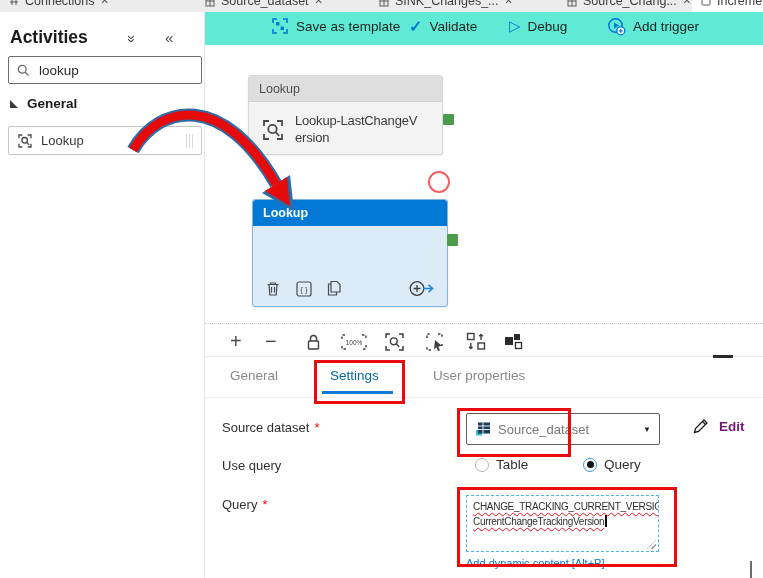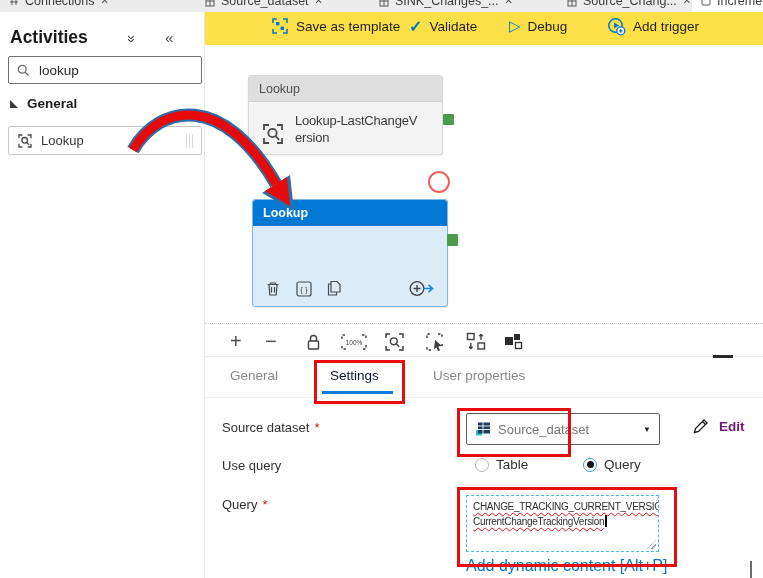--- a/index.html
+++ b/index.html
@@ -10,21 +10,21 @@
   .tabstrip{position:absolute;top:0;left:0;width:763px;height:28px;overflow:hidden;}
   .wtab{position:absolute;top:0;height:12px;background:#ececec;border-right:1px solid #cfcfcf;
         overflow:hidden;}
   .wtab.active{background:#fff;border-right:none;}
   .wtab .inner{display:flex;align-items:center;gap:6px;padding:0 9px;white-space:nowrap;
         font-size:12.5px;color:#3d3d3d;line-height:22px;margin-top:-10px;}
   .wtab .close{font-size:10px;color:#555;}
   .tabico{flex:0 0 auto;margin-top:2px;}
 
   
-  .topbar{position:absolute;top:12px;left:205px;width:558px;height:33px;border-bottom:1px solid #ececec;background:#fde047;}
+  .topbar{position:absolute;top:12px;left:205px;width:558px;height:33px;border-bottom:1px solid #ececec;background:#5eead4;}
   .tbtn{position:absolute;top:5px;display:flex;align-items:center;gap:7px;font-size:13.5px;color:#252423;cursor:pointer;}
   .blue{color:#0078d4;}
 
   
   .sb-title{position:absolute;left:10px;top:27px;font-size:17.5px;font-weight:700;color:#1b1b1b;}
   .sb-collapse-all{position:absolute;left:128px;top:31px;font-size:14px;color:#444;transform:rotate(90deg);cursor:pointer;}
   .sb-collapse{position:absolute;left:165px;top:29px;font-size:15px;color:#444;cursor:pointer;}
   .sb-search{position:absolute;left:8px;top:56px;width:176px;height:26px;border:1px solid #6f6f6f;border-radius:2px;
              display:flex;align-items:center;gap:7px;padding:0 8px;background:#fff;}
   .sb-search input{border:none;outline:none;font-size:13.5px;color:#2b2b2b;width:120px;font-family:inherit;background:transparent;}
@@ -37,40 +37,40 @@
   .grip{margin-left:auto;display:flex;gap:2px;}
   .grip i{display:block;width:1px;height:14px;background:#d9d9d9;}
 
   .vdivider{position:absolute;left:204px;top:12px;width:1px;height:566px;background:#e8e8e8;}
 
   
   .canvas{position:absolute;left:205px;top:45px;width:558px;height:278px;background:#fff;
           border-bottom:1px dotted #c9c9c9;}
   .actbox{position:absolute;border-radius:3px;box-shadow:0 1px 2px rgba(0,0,0,.08);}
   .actbox .hdr{height:25px;display:flex;align-items:center;padding:0 10px;font-size:12.5px;border-radius:3px 3px 0 0;}
-  .actbox .body{display:flex;align-items:flex-end;gap:10px;padding:11px 8px 8px 12px;border-radius:0 0 3px 3px;}
+  .actbox .body{display:flex;align-items:center;gap:10px;padding:11px 8px 8px 12px;border-radius:0 0 3px 3px;}
   .actname{font-size:13px;line-height:1.28;width:126px;word-break:break-all;letter-spacing:-.2px;color:#3a3a3a;}
   .box-gray{left:43px;top:30px;width:193px;border:1px solid #d8d8d8;background:#f3f3f3;}
   .box-gray .hdr{background:#dedede;color:#4f4f4f;border-bottom:1px solid #d2d2d2;}
   .box-blue{left:47px;top:154px;width:196px;border:1px solid #7fb6e4;background:#dcebf8;}
   .box-blue .hdr{background:#0078d4;color:#fff;font-weight:700;height:26px;}
   .iconrow{position:absolute;left:12px;bottom:9px;display:flex;align-items:center;gap:15px;}
   .statesq{position:absolute;width:11px;height:11px;background:#4c9b4c;border-radius:1px;}
   .redcircle{position:absolute;left:223px;top:126px;width:18px;height:18px;border:2.5px solid #ef6060;border-radius:50%;}
 
   
   .ctool{position:absolute;top:330px;height:26px;left:205px;width:558px;}
   .cico{position:absolute;top:0;color:#3f3f3f;cursor:pointer;}
   .sign{font-size:20px;line-height:22px;color:#4a4a4a;}
   .hdivider{position:absolute;left:205px;top:356px;width:558px;height:1px;background:#e9e9e9;}
   .panel-handle{position:absolute;left:713px;top:355px;width:20px;height:3px;background:#2b2b2b;}
 
   
   .ptab{position:absolute;top:368px;font-size:13.5px;color:#8a8886;cursor:pointer;}
-  .ptab.sel{color:#0f172a;font-weight:400;}
+  .ptab.sel{color:#0369a1;font-weight:400;}
   .ptab-underline{position:absolute;left:322px;top:391px;width:71px;height:3px;background:#0f7bd6;}
   .ptabs-border{position:absolute;left:205px;top:397px;width:558px;height:1px;background:#efefef;}
 
   
   .flabel{position:absolute;left:222px;font-size:13px;color:#323130;}
   .req{color:#e00b0b;margin-left:5px;}
   .dropdown{position:absolute;left:466px;top:413px;width:194px;height:32px;border:1px solid #605e5c;border-radius:2px;
             background:#fff;display:flex;align-items:center;gap:7px;padding:0 8px;box-sizing:border-box;cursor:pointer;}
   .dropdown .val{font-size:13px;color:#777;}
   .dropdown .caret{margin-left:auto;font-size:8px;color:#201f1e;}
@@ -85,21 +85,21 @@
 
   .querybox{position:absolute;left:466px;top:495px;width:193px;height:57px;border:1px dashed #49b8e8;background:#fff;
             padding:3px 6px;box-sizing:border-box;overflow:hidden;}
   .qline{font-size:10px;letter-spacing:-.3px;line-height:15px;color:#2f2f2f;white-space:pre;}
   .qline.sq{text-decoration:underline;text-decoration-style:wavy;text-decoration-color:#e81123;
             text-decoration-thickness:1px;text-underline-offset:2px;}
   .caret-bar{display:inline-block;width:1.5px;height:12px;background:#000;vertical-align:-2px;margin-left:1px;}
   .resize-grip{position:absolute;right:2px;bottom:2px;width:9px;height:9px;
       background:repeating-linear-gradient(135deg,transparent 0 2.2px,#9a9a9a 2.2px 3.4px);
       clip-path:polygon(100% 0,100% 100%,0 100%);cursor:nwse-resize;}
-  .dynlink{position:absolute;left:466px;top:557px;font-size:16px;color:#0078d4;cursor:pointer;}
+  .dynlink{position:absolute;left:466px;top:557px;font-size:11px;color:#0078d4;cursor:pointer;}
 
   
   .redbox{position:absolute;border:3px solid #ea0c0c;pointer-events:none;}
   .rb-settings{left:314px;top:360px;width:85px;height:38px;}
   .rb-dataset{left:457px;top:408px;width:108px;height:43px;}
   .rb-query{left:457px;top:487px;width:214px;height:74px;}
   #arrow-overlay{position:absolute;left:118px;top:92px;pointer-events:none;}
 
   .scroll-chip{position:absolute;left:750px;top:561px;width:2px;height:17px;background:#6b6b6b;}
 </style>

